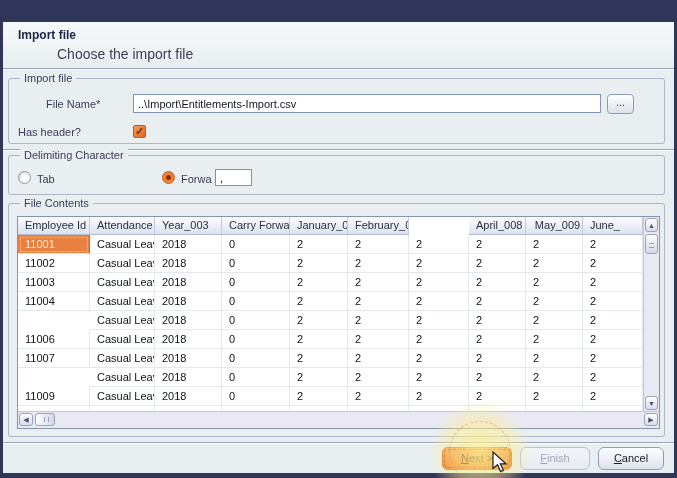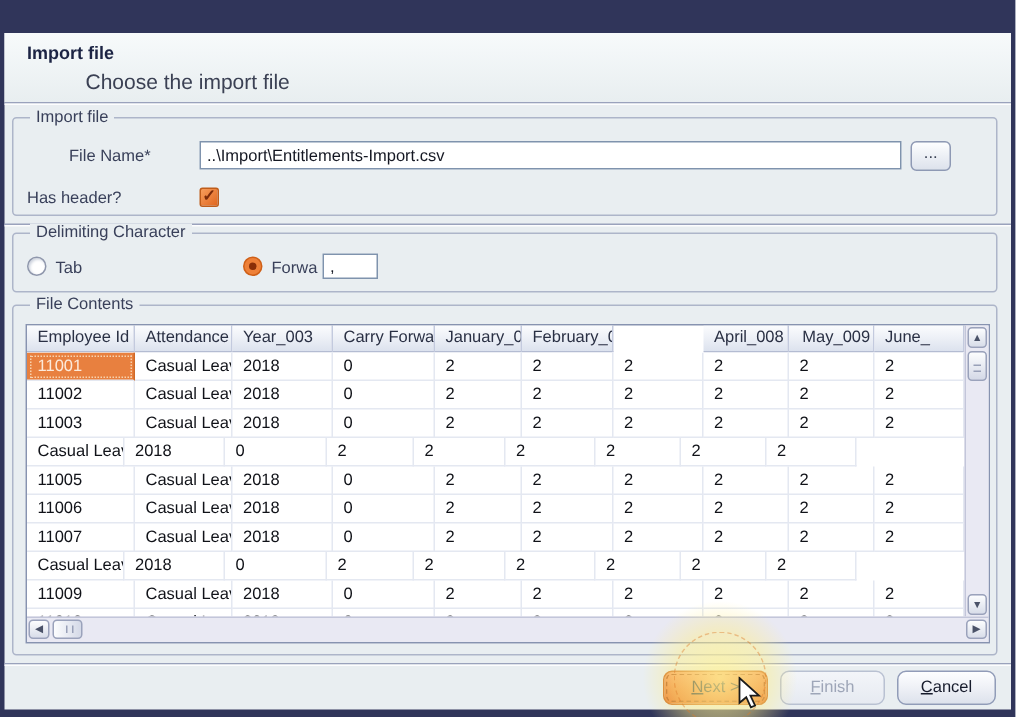--- a/index.html
+++ b/index.html
@@ -34,21 +34,21 @@
          background:#fff;border:1px solid #8f97ac;box-shadow:inset 1px 1px 2px #ccd2dd;}
   .radio.on{background:#ee8038;border-color:#cf5f17;box-shadow:none;}
   .radio.on::after{content:"";position:absolute;left:3px;top:3px;width:5px;height:5px;border-radius:50%;background:#8a2f08;}
   
   .grid{position:absolute;left:8px;top:12px;width:643px;height:213px;border:1px solid #8793b0;background:#fff;box-sizing:border-box;}
   .grid-header{position:absolute;top:0;left:0;right:16px;height:18px;display:flex;overflow:hidden;}
   .gh-cell{flex:none;box-sizing:border-box;height:18px;border-right:1px solid #c3cade;border-bottom:1px solid #b4bcd2;
            background:linear-gradient(180deg,#fbfcfe 0%,#eef1f7 45%,#dce2ee 100%);
            font-size:11px;color:#2a3044;padding:2px 0 0 7px;white-space:nowrap;overflow:hidden;}
   .grid-body{position:absolute;top:18px;left:0;right:16px;bottom:17px;overflow:hidden;}
-  .g-row{display:flex;height:19px;}
+  .g-row{display:flex;height:19px;justify-content:flex-end;}
   .g-cell{flex:none;box-sizing:border-box;height:19px;border-right:1px solid #e4e8f1;border-bottom:1px solid #e4e8f1;
           font-size:11px;color:#101218;padding:3px 0 0 7px;white-space:nowrap;overflow:hidden;}
   .g-cell.selected{background:#e8803f;color:#fceadb;outline:1px dotted #f8d2ae;outline-offset:-3px;border-right-color:#d06a28;}
   
   .vscroll{position:absolute;top:0;right:0;width:16px;bottom:17px;background:#e9e9f3;border-left:1px solid #c3c6da;box-sizing:border-box;}
   .hscroll{position:absolute;left:0;right:0;bottom:0;height:17px;background:#e9e9f3;border-top:1px solid #c3c6da;box-sizing:border-box;}
   .sbtn{position:absolute;box-sizing:border-box;border:1px solid #9aa2bb;border-radius:3px;
         background:linear-gradient(180deg,#fcfdfe,#d8dde9);color:#4a5268;font-size:7px;text-align:center;}
   .vscroll .sbtn{left:1px;width:13px;height:14px;line-height:13px;}
   .hscroll .sbtn{top:1px;width:14px;height:13px;line-height:12px;}
@@ -153,32 +153,32 @@
               <div class="g-cell" style="width: 67px;">2018</div>
               <div class="g-cell" style="width: 68px;">0</div>
               <div class="g-cell" style="width: 58px;">2</div>
               <div class="g-cell" style="width: 61px;">2</div>
               <div class="g-cell" style="width: 60px;">2</div>
               <div class="g-cell" style="width: 57px;">2</div>
               <div class="g-cell" style="width: 57px;">2</div>
               <div class="g-cell" style="width: 60px;">2</div>
             </div>
             <div class="g-row">
-              <div class="g-cell" style="width: 65px;">Casual Leav</div>
-              <div class="g-cell" style="width: 67px;">2018</div>
-              <div class="g-cell" style="width: 68px;">0</div>
-              <div class="g-cell" style="width: 58px;">2</div>
-              <div class="g-cell" style="width: 61px;">2</div>
-              <div class="g-cell" style="width: 60px;">2</div>
-              <div class="g-cell" style="width: 57px;">2</div>
-              <div class="g-cell" style="width: 57px;">2</div>
-              <div class="g-cell" style="width: 60px;">2</div>
-            </div>
-            <div class="g-row">
-              <div class="g-cell" style="width: 72px;">11005</div>
+              <div class="g-cell" style="width: 72px;">11004</div>
+              <div class="g-cell" style="width: 65px;">Casual Leav</div>
+              <div class="g-cell" style="width: 67px;">2018</div>
+              <div class="g-cell" style="width: 68px;">0</div>
+              <div class="g-cell" style="width: 58px;">2</div>
+              <div class="g-cell" style="width: 61px;">2</div>
+              <div class="g-cell" style="width: 60px;">2</div>
+              <div class="g-cell" style="width: 57px;">2</div>
+              <div class="g-cell" style="width: 57px;">2</div>
+              <div class="g-cell" style="width: 60px;">2</div>
+            </div>
+            <div class="g-row">
               <div class="g-cell" style="width: 65px;">Casual Leav</div>
               <div class="g-cell" style="width: 67px;">2018</div>
               <div class="g-cell" style="width: 68px;">0</div>
               <div class="g-cell" style="width: 58px;">2</div>
               <div class="g-cell" style="width: 61px;">2</div>
               <div class="g-cell" style="width: 60px;">2</div>
               <div class="g-cell" style="width: 57px;">2</div>
               <div class="g-cell" style="width: 57px;">2</div>
               <div class="g-cell" style="width: 60px;">2</div>
             </div>

